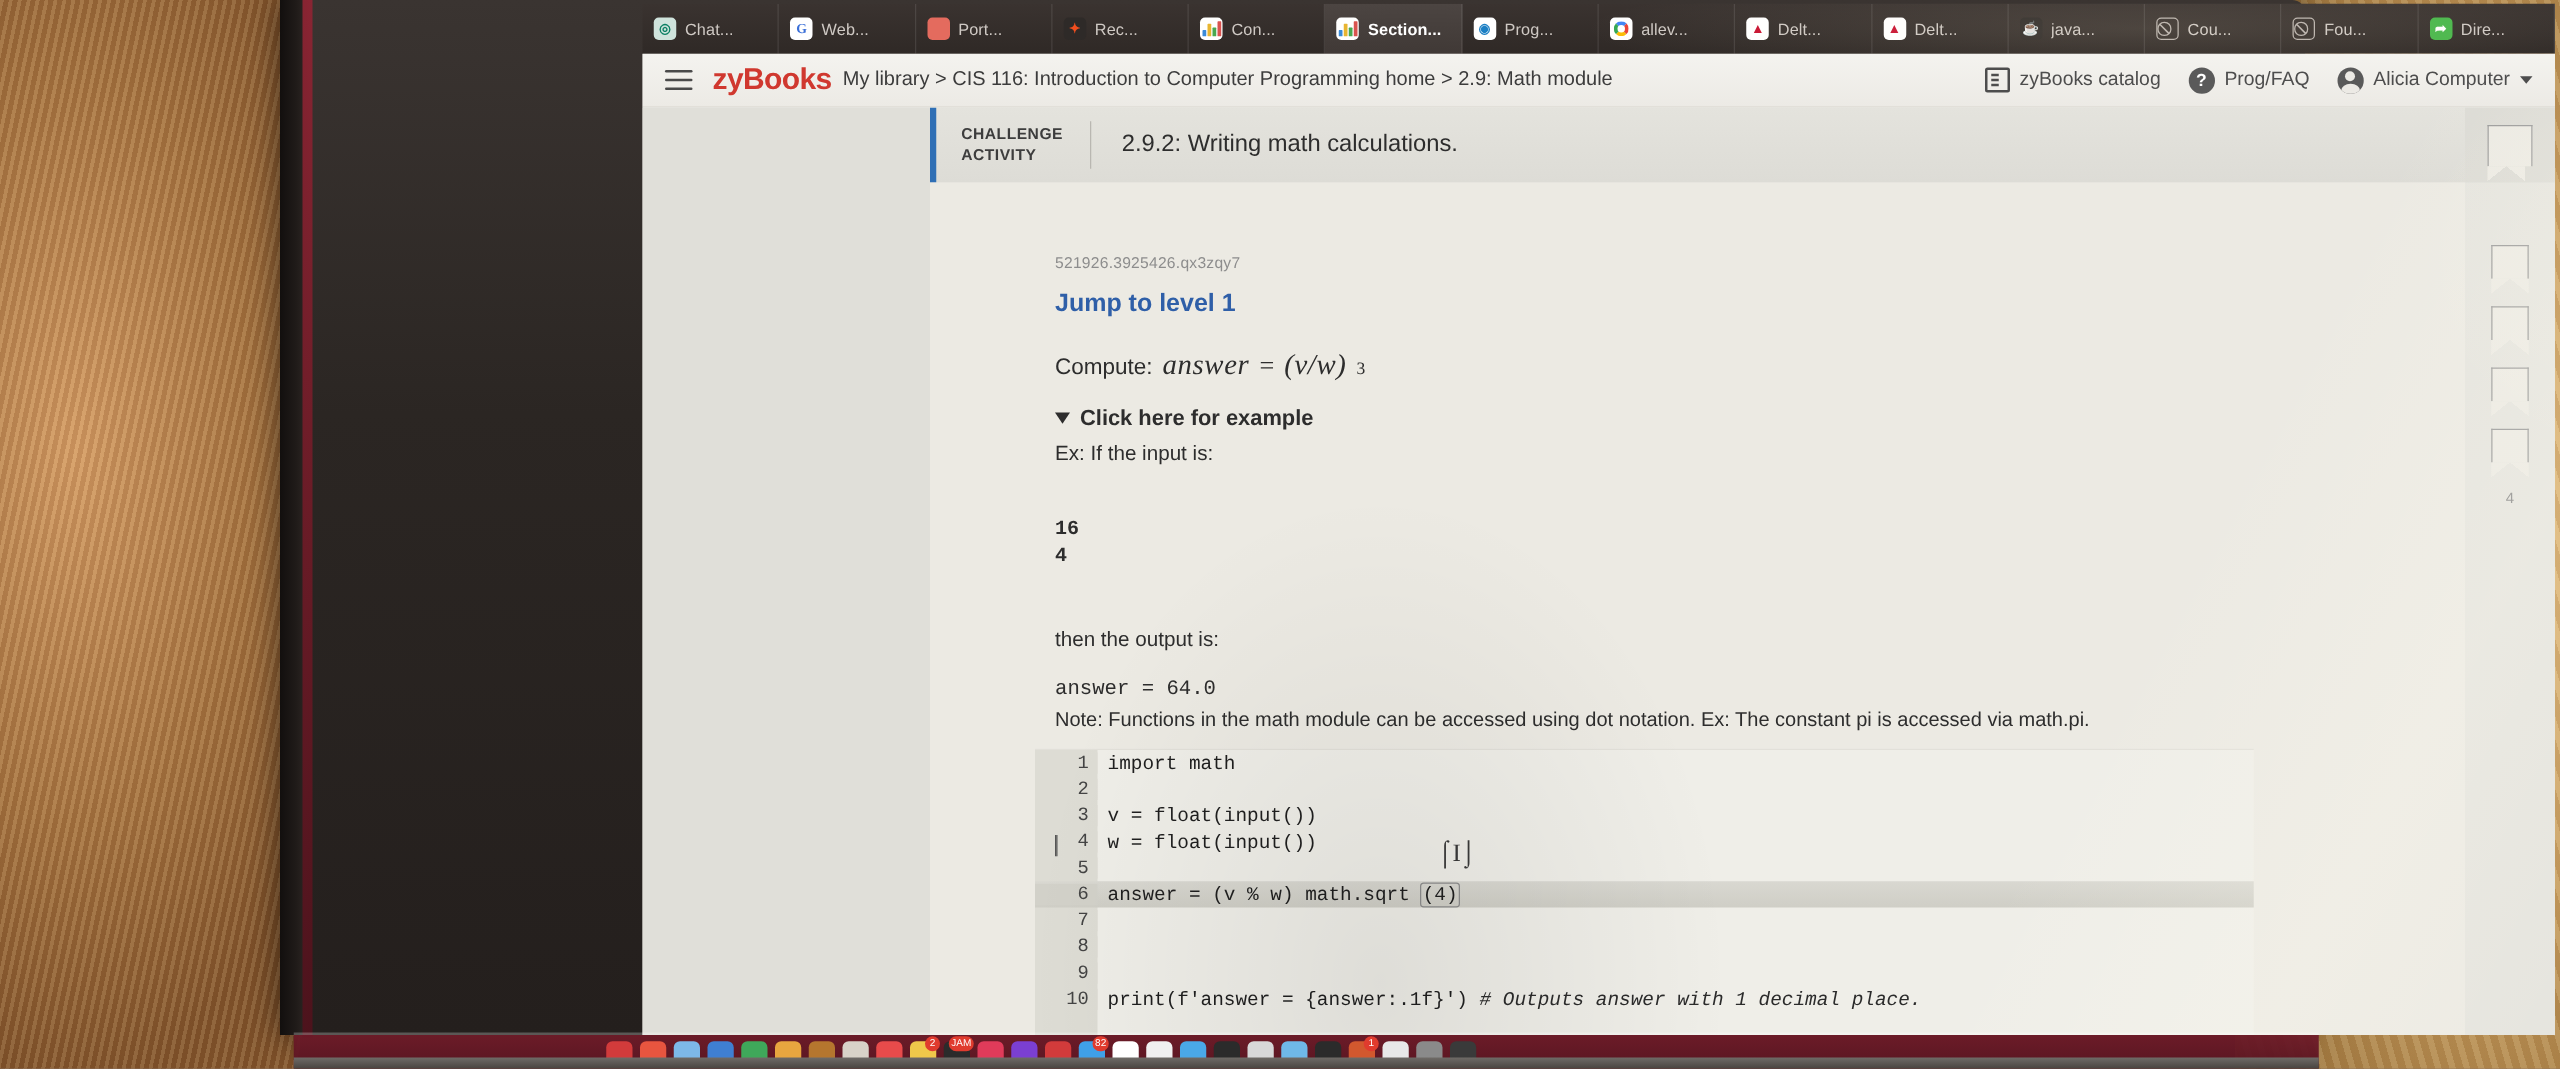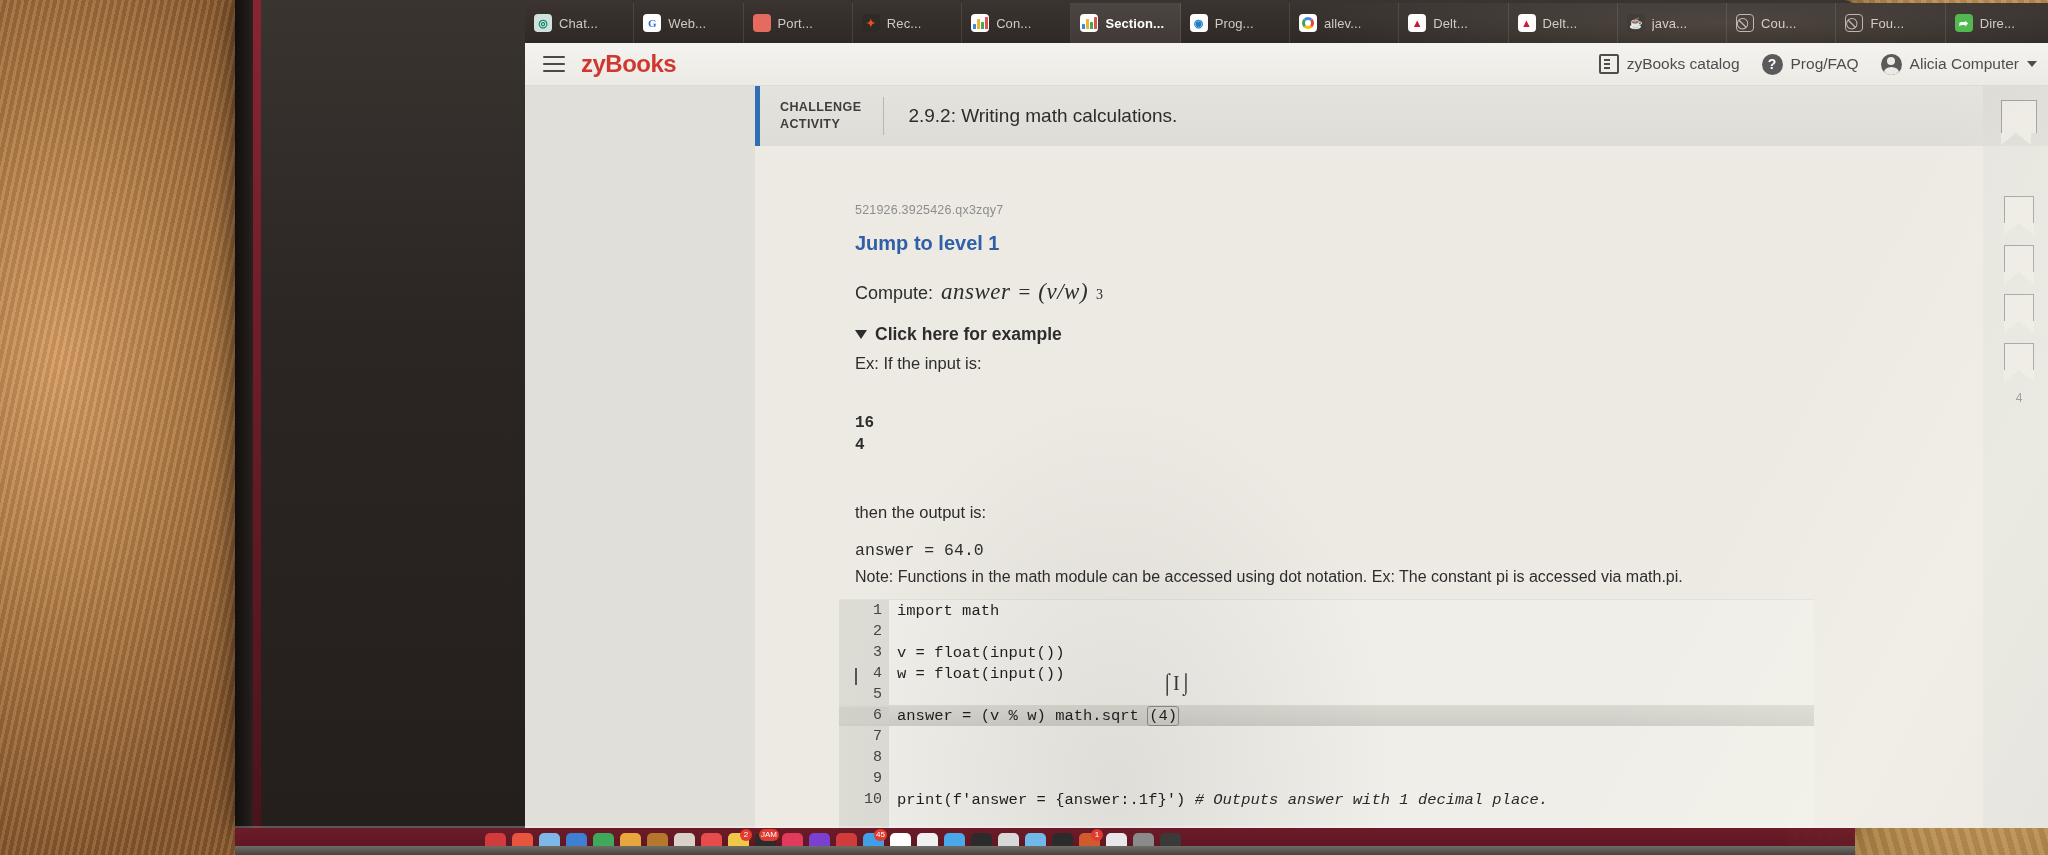--- a/index.html
+++ b/index.html
@@ -37,21 +37,21 @@
   #cloth-right {
     position:absolute; right:0; top:0; width:260px; height:855px;
     background:
       repeating-linear-gradient(74deg, rgba(255,240,200,.13) 0 5px, rgba(140,95,45,.12) 5px 11px),
       radial-gradient(ellipse 260px 600px at 200px 420px, #efcc92 0%, #c49a5d 55%, #936c36 100%);
   }
 
   
   #laptop {
     position: absolute;
-    left: 235px; top: 0px;
+    left: 224px; top: 0px;
     width: 1620px; height: 855px;
   }
   #bezel {
     position: absolute; left: 0; top: 0;
     width: 1620px; height: 828px;
     background: linear-gradient(180deg, #3a3431 0%, #2b2623 40%, #241f1d 100%);
     border-radius: 4px 10px 10px 4px;
     box-shadow: 0 0 26px rgba(0,0,0,.55);
   }
   #bezel-left-edge {
@@ -352,20 +352,21 @@
 
   <div id="app">
 
     <div id="zy-header">
       <div id="hamburger">
         <span></span>
           <span></span>
           <span></span>
       </div>
       <div id="brand">zyBooks</div>
+      <div id="breadcrumb">My library &gt; CIS 116: Introduction to Computer Programming home &gt; 2.9: Math module</div>
 
       <div id="header-right">
         <div class="hitem">
           <span class="ic-catalog"></span>
           <span>zyBooks catalog</span>
         </div>
         <div class="hitem">
           <span class="ic-help">?</span>
           <span>Prog/FAQ</span>
         </div>
@@ -510,21 +511,21 @@
     <div class="dock-icon" style="background: rgb(239, 200, 74);">
       <span class="badge">2</span>
     </div>
     <div class="dock-icon" style="background: rgb(43, 43, 43);">
       <span class="badge">JAM</span>
     </div>
     <div class="dock-icon" style="background: rgb(224, 59, 90);"></div>
     <div class="dock-icon" style="background: rgb(123, 63, 210);"></div>
     <div class="dock-icon" style="background: rgb(210, 59, 59);"></div>
     <div class="dock-icon" style="background: rgb(63, 160, 232);">
-      <span class="badge">45</span>
+      <span class="badge">82</span>
     </div>
     <div class="dock-icon" style="background: rgb(255, 255, 255);"></div>
     <div class="dock-icon" style="background: rgb(240, 240, 240);"></div>
     <div class="dock-icon" style="background: rgb(74, 168, 232);"></div>
     <div class="dock-icon" style="background: rgb(43, 43, 43);"></div>
     <div class="dock-icon" style="background: rgb(216, 216, 216);"></div>
     <div class="dock-icon" style="background: rgb(111, 184, 232);"></div>
     <div class="dock-icon" style="background: rgb(43, 43, 43);"></div>
     <div class="dock-icon" style="background: rgb(210, 88, 46);">
       <span class="badge">1</span>

